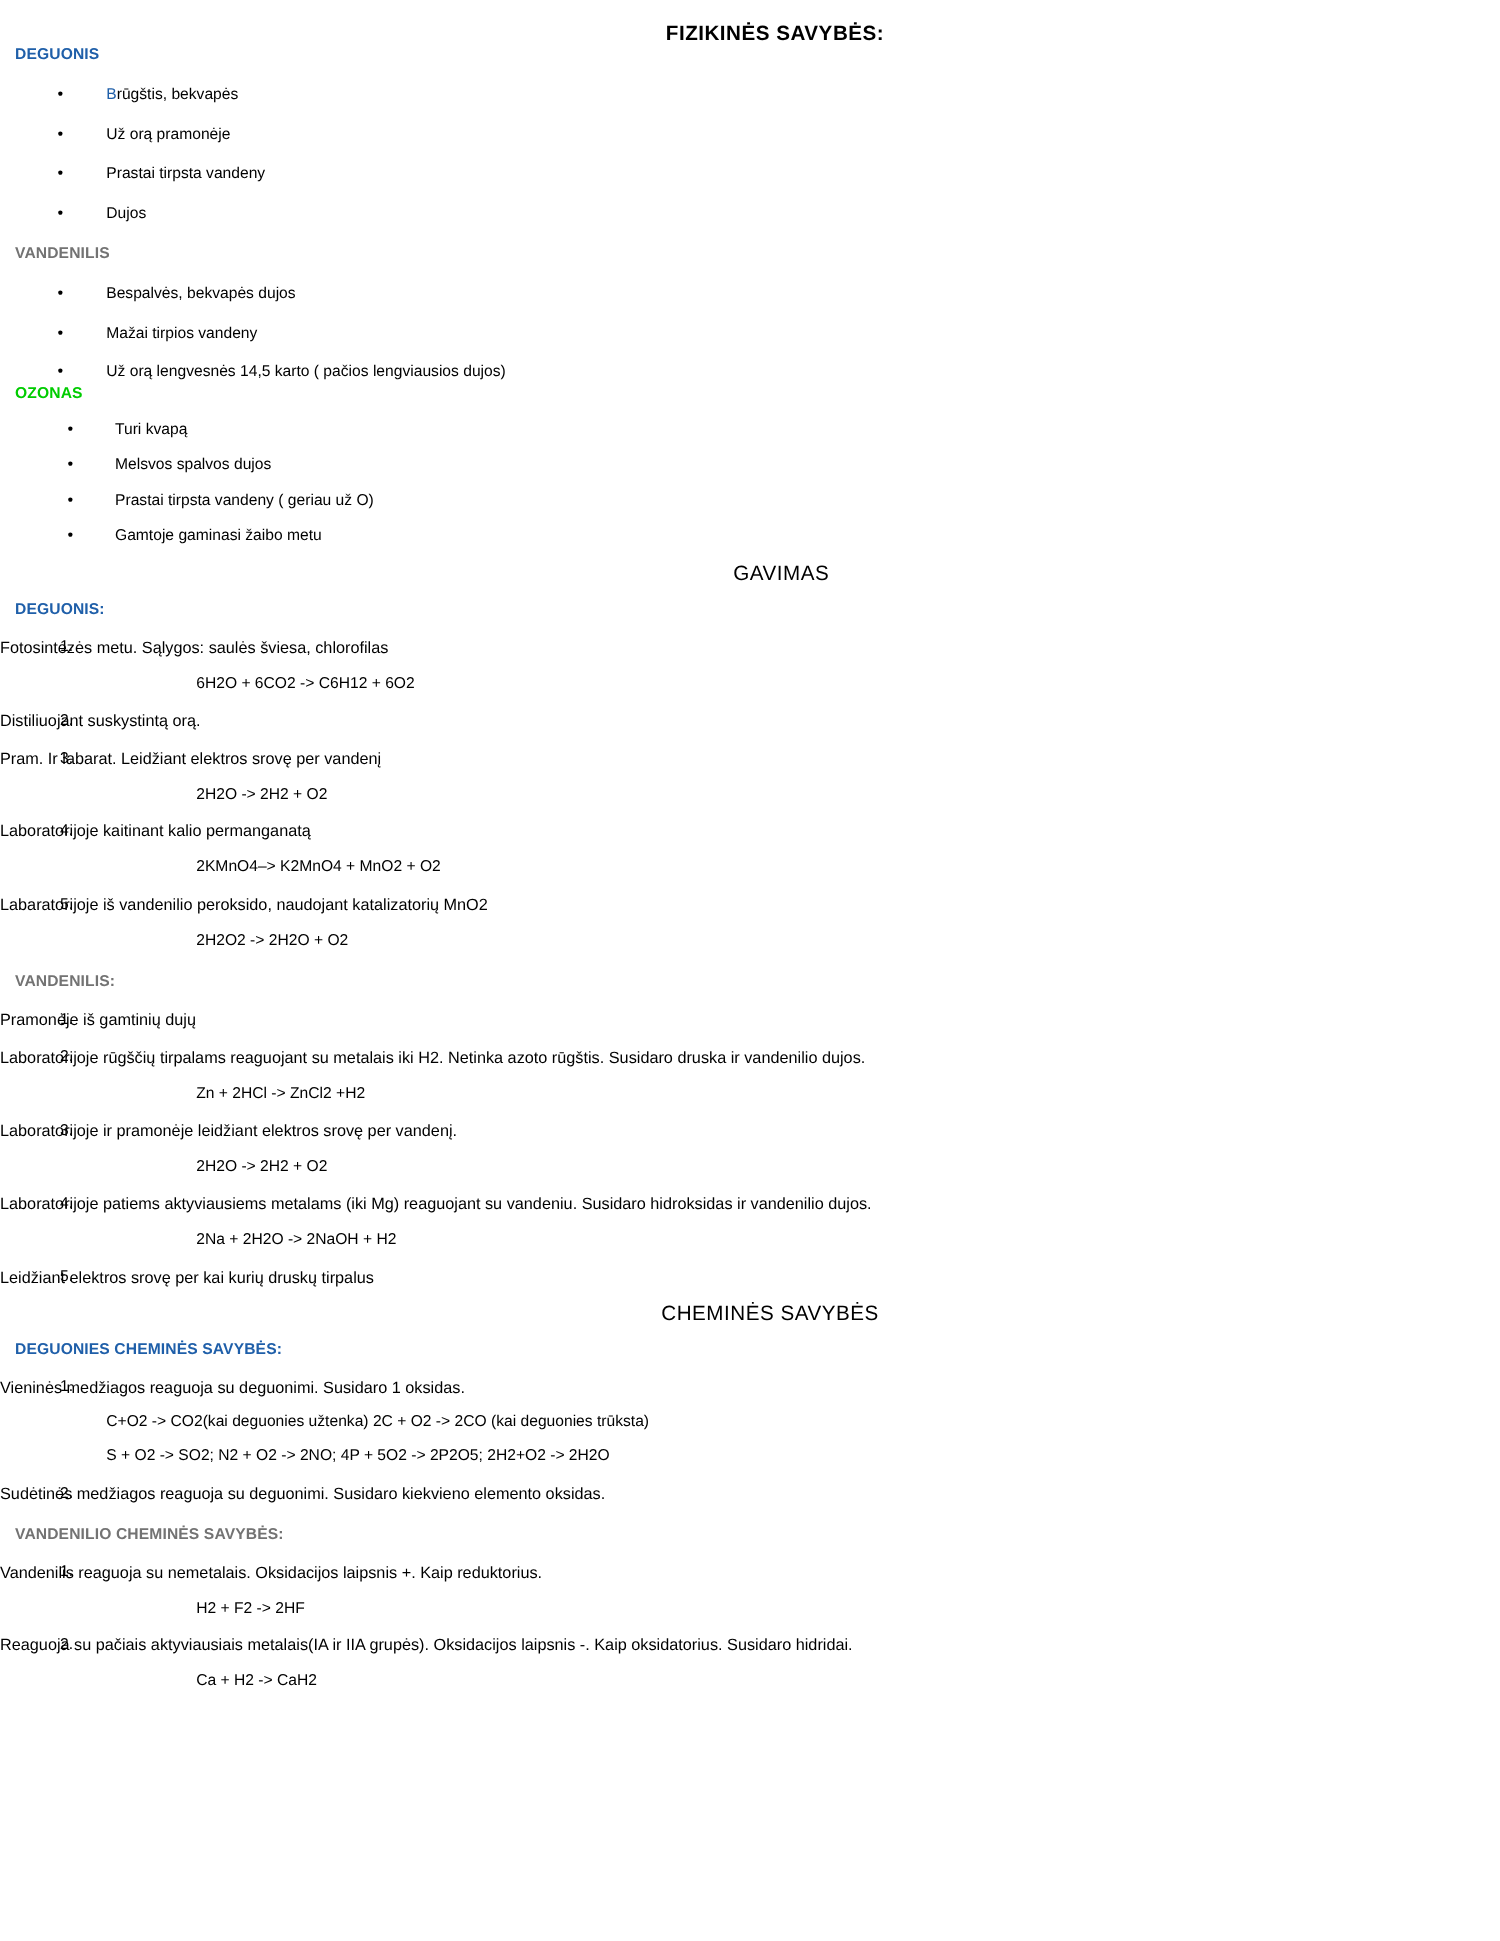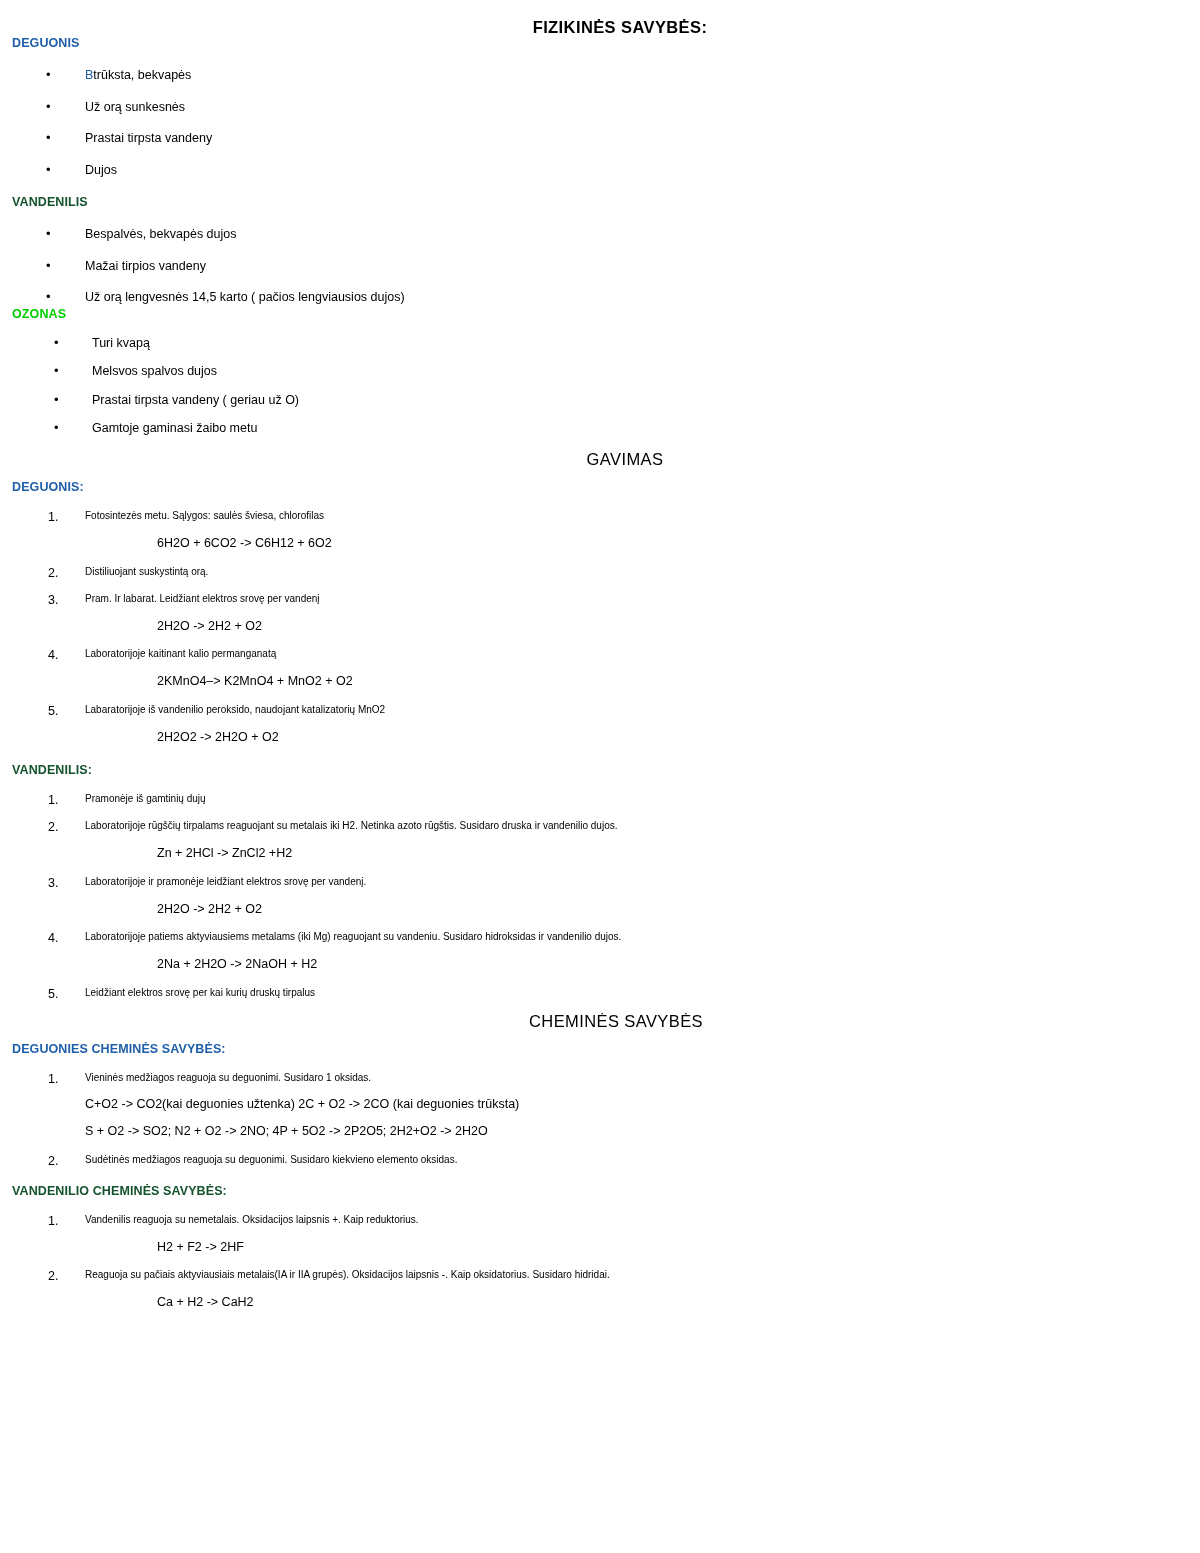--- a/index.html
+++ b/index.html
@@ -43,21 +43,21 @@
   
   .cat-heading {
     font-size: 12.5px;
     font-weight: bold;
     letter-spacing: 0.1px;
     margin: 0 0 0 12px;
     padding: 0;
     line-height: 1.05;
   }
   .cat-blue  { color: #1F5FA9; }
-  .cat-red   { color: #14532d; }
+  .cat-red   { color: #737373; }
   .cat-green { color: #00CC00; }
 
   
   ul.bullets, ol.nums {
     list-style: none;
     margin: 0;
     padding: 0;
   }
   ul.bullets > li {
     position: relative;
@@ -74,23 +74,22 @@
     top: -1px;
     font-size: 13px;
   }
   ul.bullets.shifted > li { padding-left: 92px; margin-top: 16px; }
   ul.bullets.shifted > li::before { left: 54px; }
 
   ol.nums { counter-reset: item; }
   ol.nums > li {
     position: relative;
     counter-increment: item;
-    font-size: 10px;
+    font-size: 13px;
     line-height: 1.0;
-    padding-left: 85px;
     margin-top: 17px;
     white-space: nowrap;
   }
   ol.nums > li::before {
     content: counter(item) ".";
     position: absolute;
     left: 48px;
     top: 0;
     font-size: 12.5px;
   }
@@ -109,22 +108,22 @@
 </style>
 </head>
 <body>
 
 <div class="page">
 
   <div class="doc-title">FIZIKINĖS SAVYBĖS:</div>
 
   <div class="cat-heading cat-blue">DEGUONIS</div>
   <ul class="bullets">
-    <li><span class="first-cap-blue">B</span><span>trūksta, bekvapės</span></li>
-    <li><span>Už orą sunkesnės</span></li>
+    <li><span class="first-cap-blue">B</span><span>rūgštis, bekvapės</span></li>
+    <li><span>Už orą pramonėje</span></li>
     <li><span>Prastai tirpsta vandeny</span></li>
     <li><span>Dujos</span></li>
   </ul>
 
   <div class="cat-heading cat-red" style="margin-top:20px;">VANDENILIS</div>
   <ul class="bullets">
     <li>Bespalvės, bekvapės dujos</li>
     <li>Mažai tirpios vandeny</li>
     <li>Už orą lengvesnės 14,5 karto ( pačios lengviausios dujos)</li>
   </ul>

